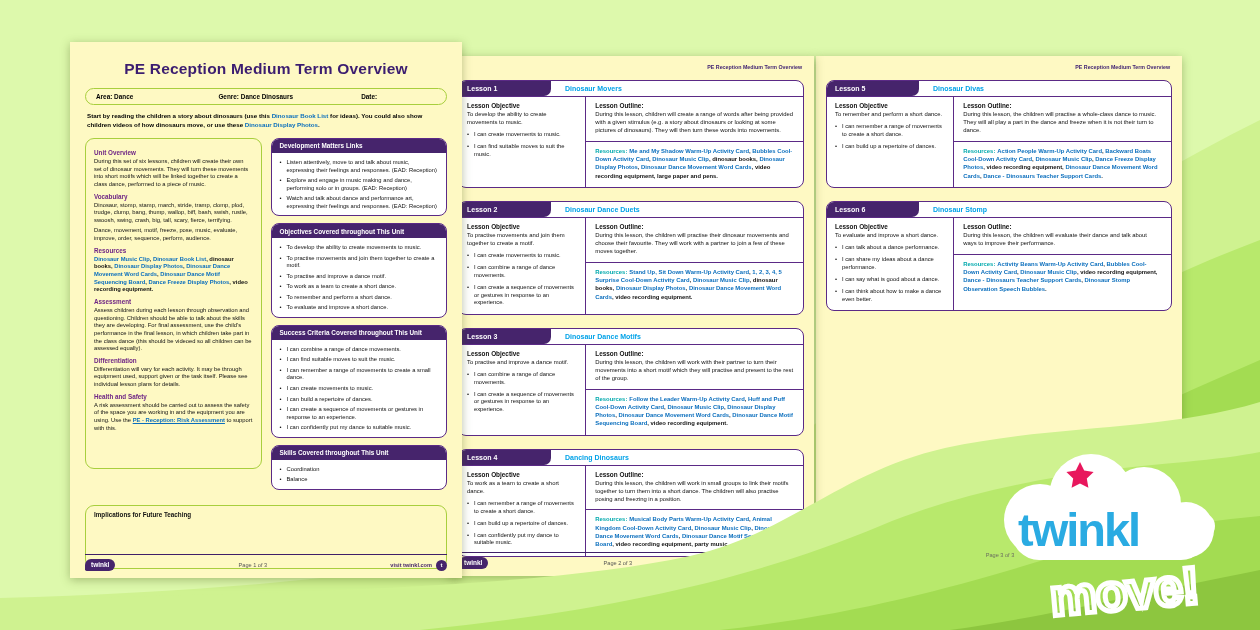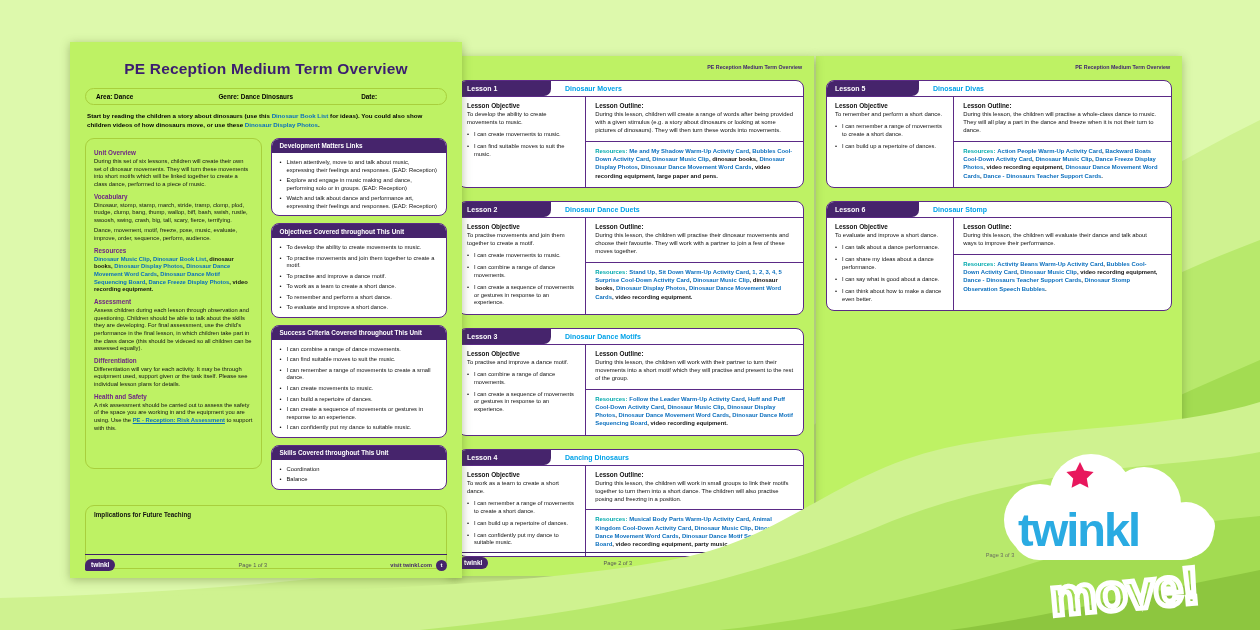--- a/index.html
+++ b/index.html
@@ -2,21 +2,21 @@
 <html><head>
 <meta charset="utf-8">
 <style>
   * { margin:0; padding:0; box-sizing:border-box; }
   html,body { width:1260px; height:630px; overflow:hidden; }
   body { position:relative; font-family:"Liberation Sans", sans-serif; background:#ddf9ac; }
 
   svg.bg { position:absolute; left:0; top:0; z-index:0; }
   svg.fg { position:absolute; left:0; top:0; z-index:5; pointer-events:none; }
 
-  .page { position:absolute; background:#bef264; box-shadow:0 2px 9px rgba(70,90,25,.38); overflow:hidden; }
+  .page { position:absolute; background:#fef9c3; box-shadow:0 2px 9px rgba(70,90,25,.38); overflow:hidden; }
   #page1 { left:70px; top:42px; width:392px; height:536px; z-index:3; padding:12px 15px 30px; }
   #page2 { left:448px; top:56px; width:366px; height:520px; z-index:2; padding:5px 8px 30px; }
   #page3 { left:816px; top:56px; width:366px; height:514px; z-index:1; padding:5px 8px 30px; }
 
   
   .doc-title { text-align:center; color:#3b1d70; font-size:15.5px; margin:6px 0 10px; letter-spacing:.2px; }
   .doc-title b { font-weight:bold; }
   .info-bar { border:1.5px solid #a8cf3d; border-radius:9px; display:flex; align-items:center;
               padding:4px 10px; font-size:6.4px; font-weight:bold; margin-bottom:7px; }
   .info-bar .f1 { width:36%; } .info-bar .f2 { width:42%; } .info-bar .f3 { width:22%; }

